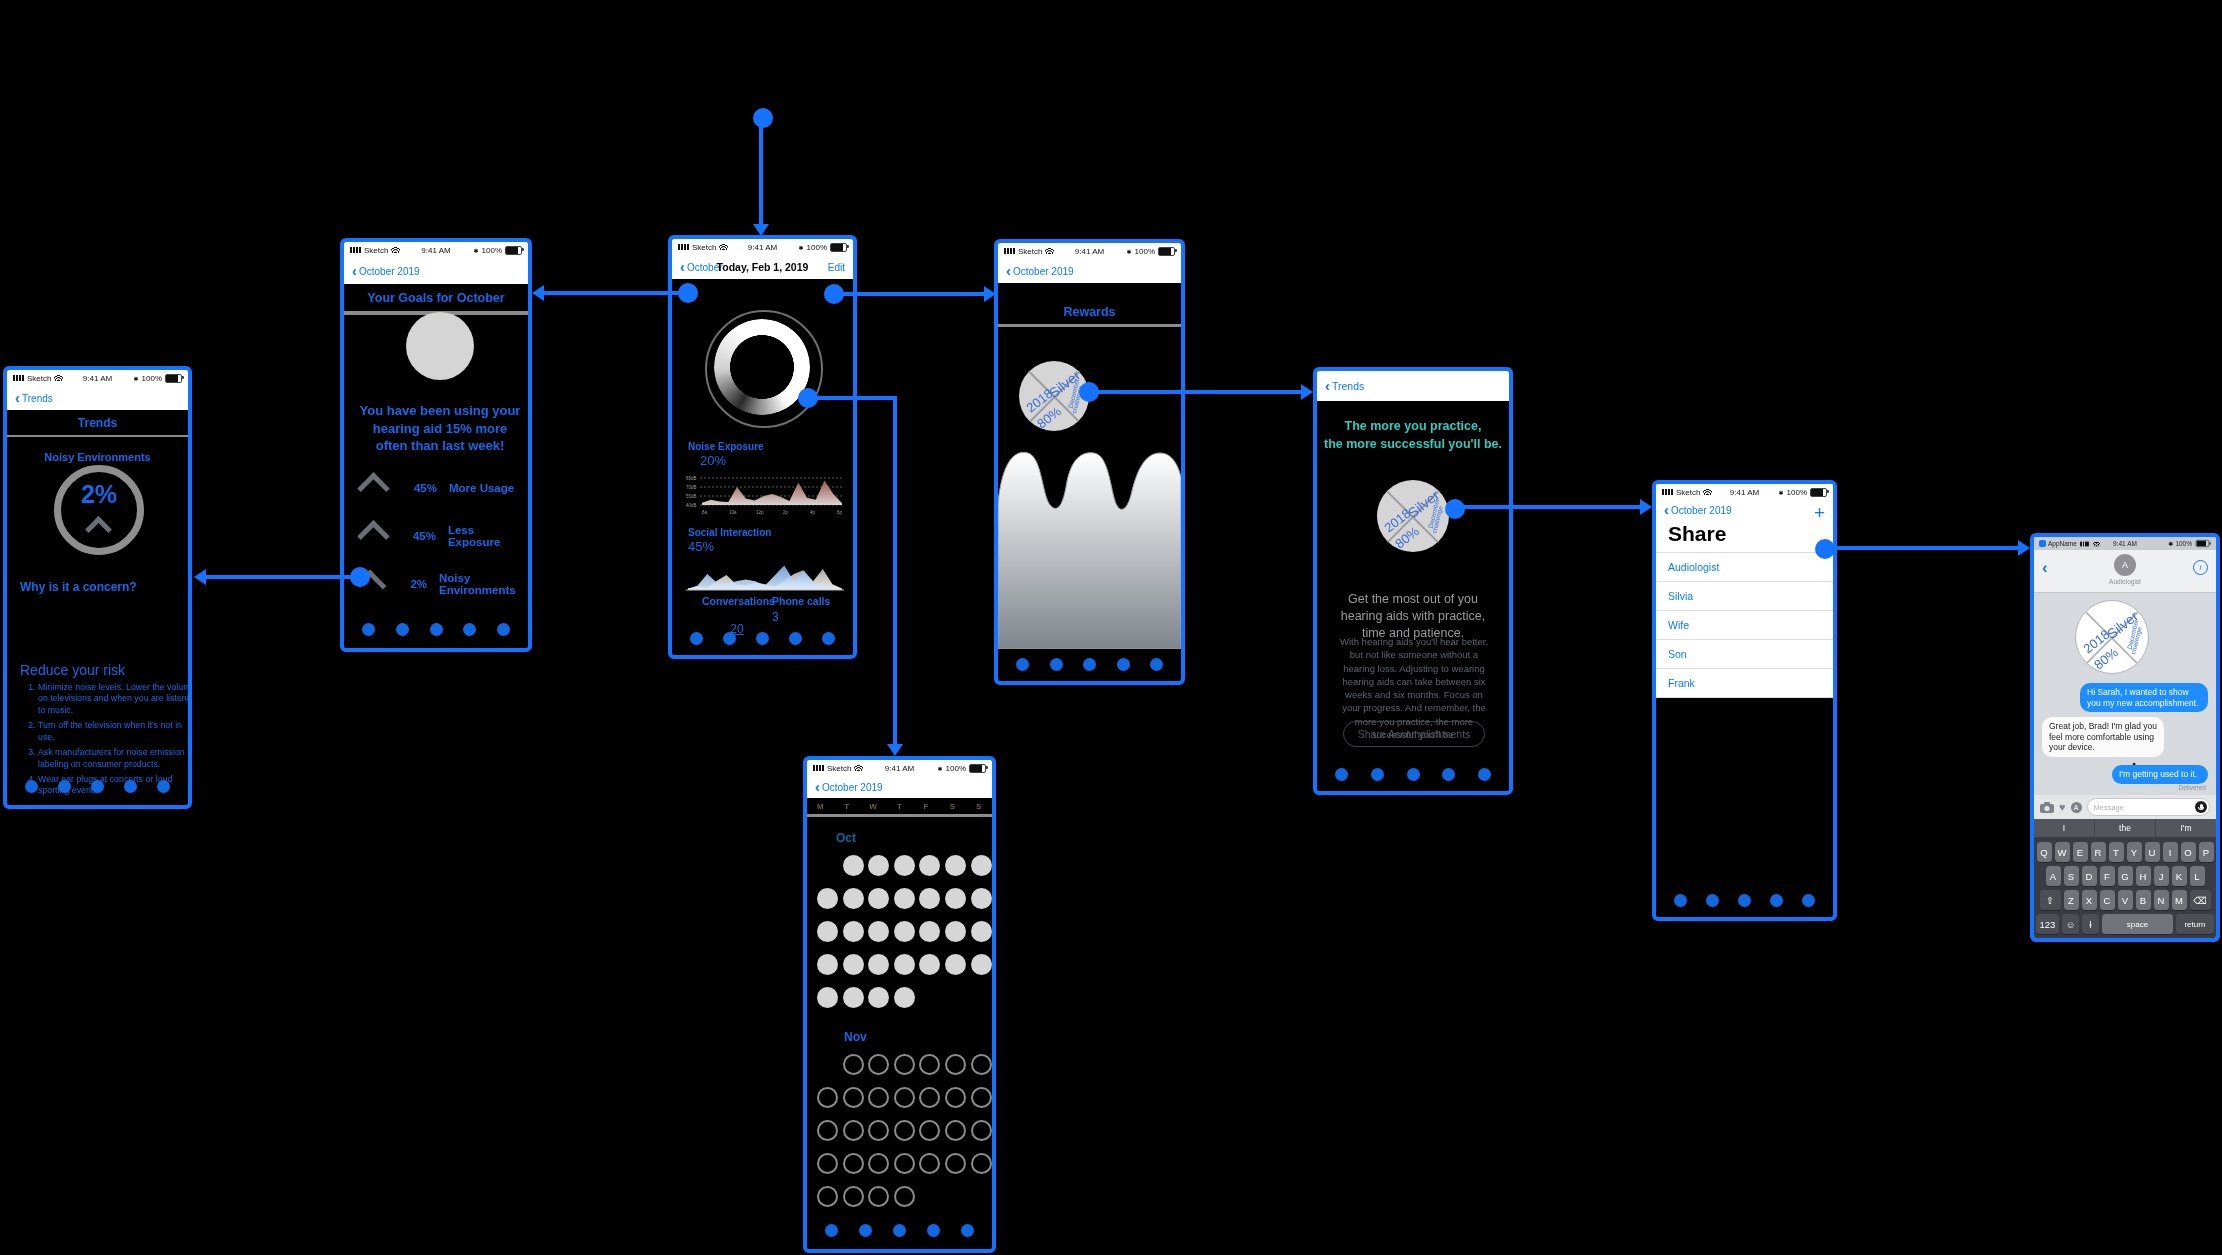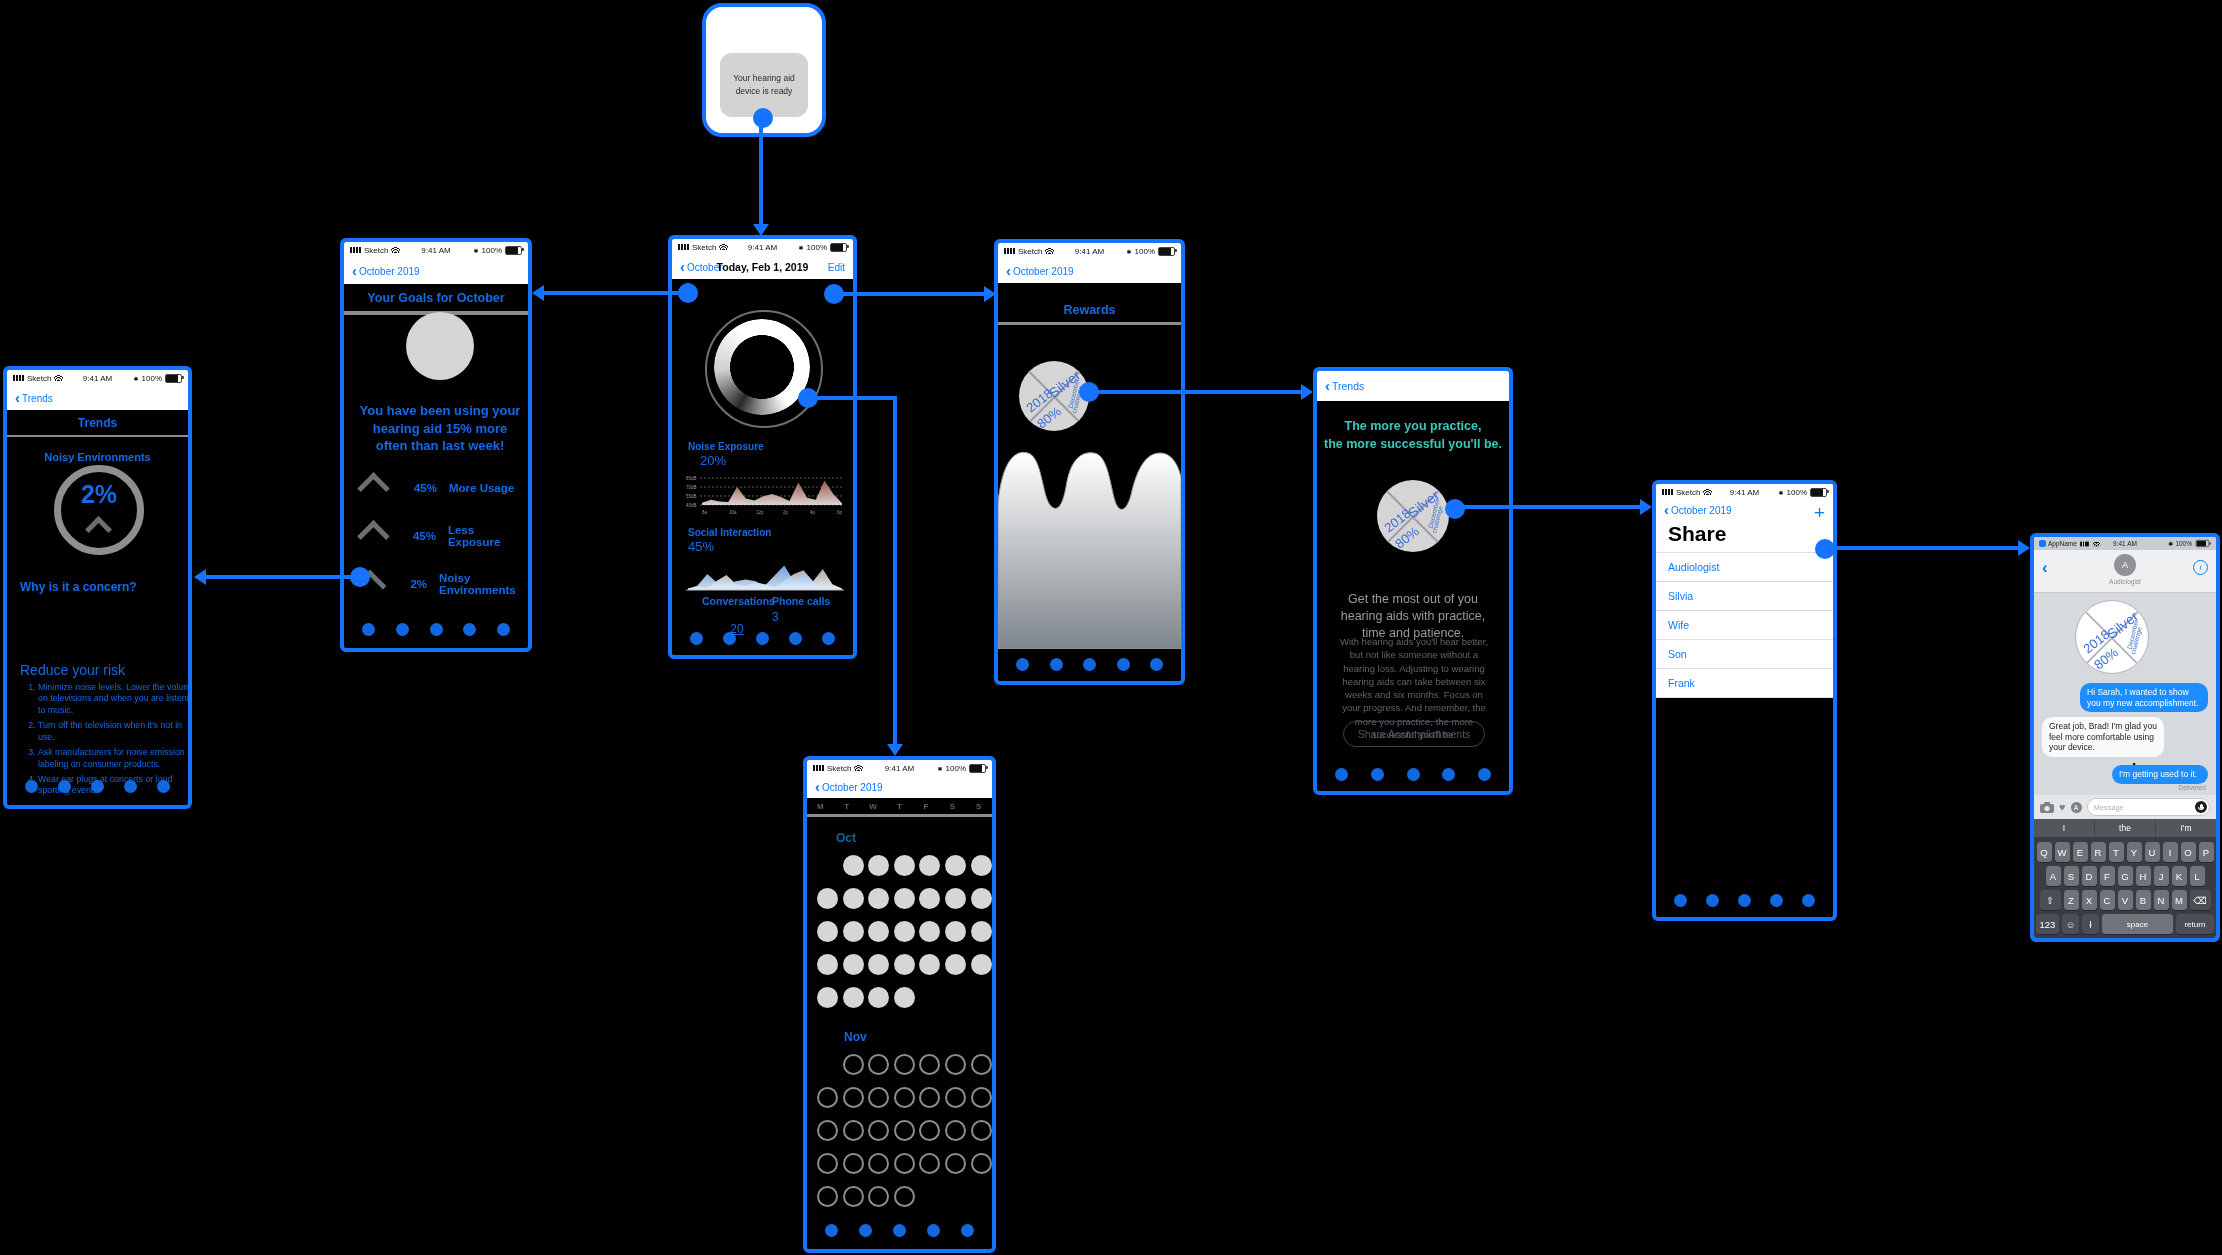--- a/index.html
+++ b/index.html
@@ -95,28 +95,20 @@
 
   <div class="cl" style="left:1095px;top:390px;width:212px;height:4px;"></div>
   <div class="arr right" style="left:1301px;top:384px;"></div>
 
   <div class="cl" style="left:1461px;top:505px;width:182px;height:4px;"></div>
   <div class="arr right" style="left:1640px;top:499px;"></div>
 
   <div class="cl" style="left:1831px;top:546px;width:190px;height:4px;"></div>
   <div class="arr right" style="left:2018px;top:540px;"></div>
 
-  <div class="abs" style="left:702px;top:3px;width:124px;height:134px;background:#fff;border:4px solid #1673ff;border-radius:20px;box-sizing:border-box;z-index:20;">
-    <div class="abs" style="left:14px;top:46px;width:88px;height:64px;background:#d3d3d3;border-radius:12px;display:flex;align-items:center;justify-content:center;text-align:center;">
-      <div style="font-size:8.5px;color:#2a2a2a;line-height:1.5;">
-        <div>Your hearing aid</div>
-        <div>device is ready</div>
-      </div>
-    </div>
-  </div>
 
   <div class="phone" style="left:3px;top:366px;width:189px;height:443px;">
     <div class="sb">
       <span class="sb-l">
           <span class="sig"></span>
           <span>Sketch</span>
           <span class="wifi"></span>
         </span>
       <span class="sb-c">9:41 AM</span>
       <span class="sb-r">
@@ -430,21 +422,21 @@
           <span>100%</span>
           <span class="batt"></span>
         </span>
     </div>
     <div class="nav" style="height:24px;font-size:10px;">
       <span class="back">
           <span class="chev">‹</span>
           <span>October 2019</span>
         </span>
     </div>
-    <div class="screen-title" style="font-size:12.5px;padding-top:20px;">Rewards</div>
+    <div class="screen-title" style="font-size:12.5px;padding-top:6px;margin-top:16px;">Rewards</div>
     <div class="divider" style="height:3px;margin-top:5px;"></div>
     <div class="badge" style="left:21px;top:118px;width:70px;height:70px;">
       <div class="xline x1"></div>
       <div class="xline x2"></div>
       <span class="b-year">2018</span>
       <span class="b-tier">Silver</span>
       <span class="b-pct">80%</span>
       <span class="b-chal"><span>December</span><br><span>challenge</span></span>
     </div>
     <svg class="abs" style="left:0;top:200px;" width="183" height="206" viewBox="0 0 183 206">

